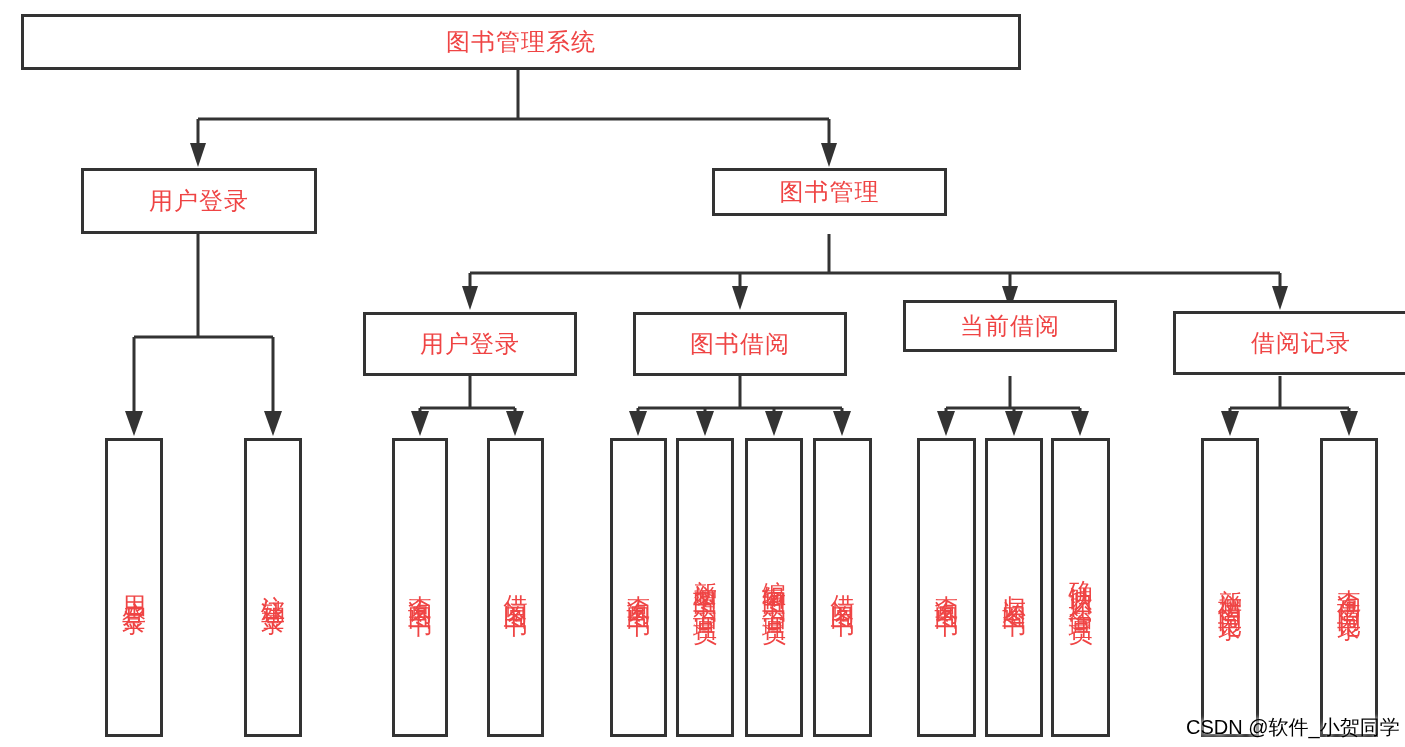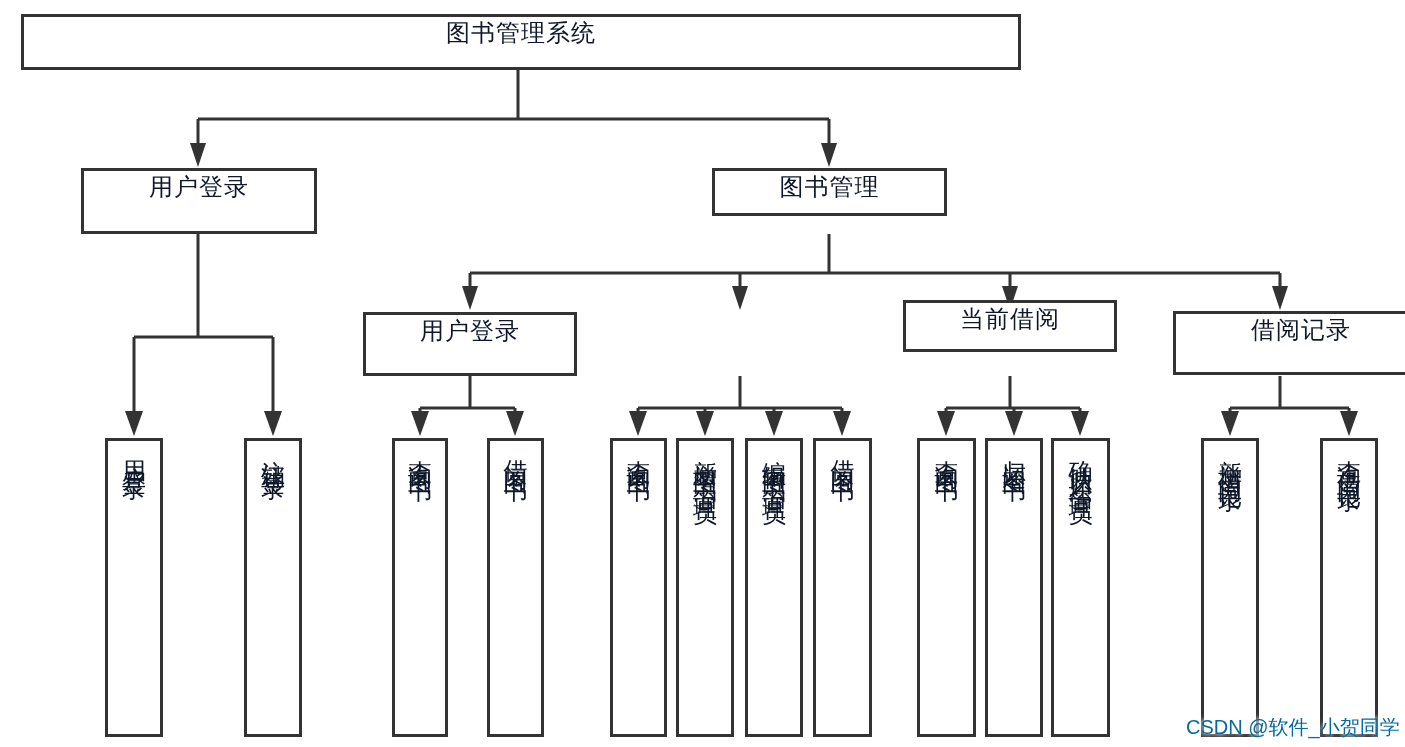--- a/index.html
+++ b/index.html
@@ -13,42 +13,43 @@
   .connectors{position:absolute;left:0;top:0;z-index:1;}
   .connectors .ln{fill:none;stroke:#333333;stroke-width:3;}
   .connectors .ah polygon{fill:#333333;stroke:none;}
   .box{
     position:absolute;
     z-index:2;
     background:#ffffff;
     border:3px solid #333333;
     box-sizing:border-box;
     display:flex;
+    align-items:center;
     justify-content:center;
-    color:#0f172a;
+    color:#ef4444;
   }
   .hbox span{
     font-size:24px;
     letter-spacing:1px;
     white-space:nowrap;
   }
   .vbox .vtext{
     writing-mode:vertical-rl;
     text-orientation:mixed;
     font-size:24px;
     letter-spacing:6px;
     line-height:1;
     white-space:nowrap;
   }
   .watermark{
     position:absolute;
     left:1186px;top:714px;
     z-index:5;
     font-size:20px;
-    color:#0369a1;
+    color:#000000;
     white-space:nowrap;
     text-shadow:0 0 4px #ffffff, 0 0 6px #ffffff;
   }
 </style>
 </head>
 <body>
 
 <div class="stage">
 
   <svg class="connectors" width="1405" height="747" viewBox="0 0 1405 747">
@@ -116,20 +117,23 @@
   <div class="box hbox" style="left:81px;top:168px;width:236px;height:66px">
     <span>用户登录</span>
   </div>
   <div class="box hbox" style="left:712px;top:168px;width:235px;height:48px">
     <span>图书管理</span>
   </div>
 
   <div class="box hbox" style="left:363px;top:312px;width:214px;height:64px">
     <span>用户登录</span>
   </div>
+  <div class="box hbox" style="left:633px;top:312px;width:214px;height:64px">
+    <span>图书借阅</span>
+  </div>
   <div class="box hbox" style="left:903px;top:300px;width:214px;height:52px">
     <span>当前借阅</span>
   </div>
   <div class="box hbox" style="left:1173px;top:311px;width:256px;height:64px">
     <span>借阅记录</span>
   </div>
 
   <div class="box vbox" style="left:105px;top:438px;width:58px;height:299px">
     <span class="vtext">用户登录</span>
   </div>

